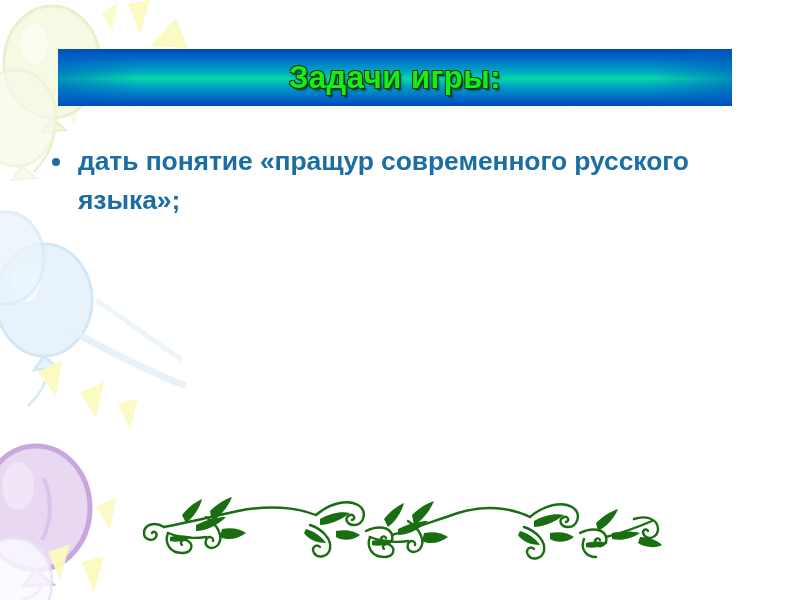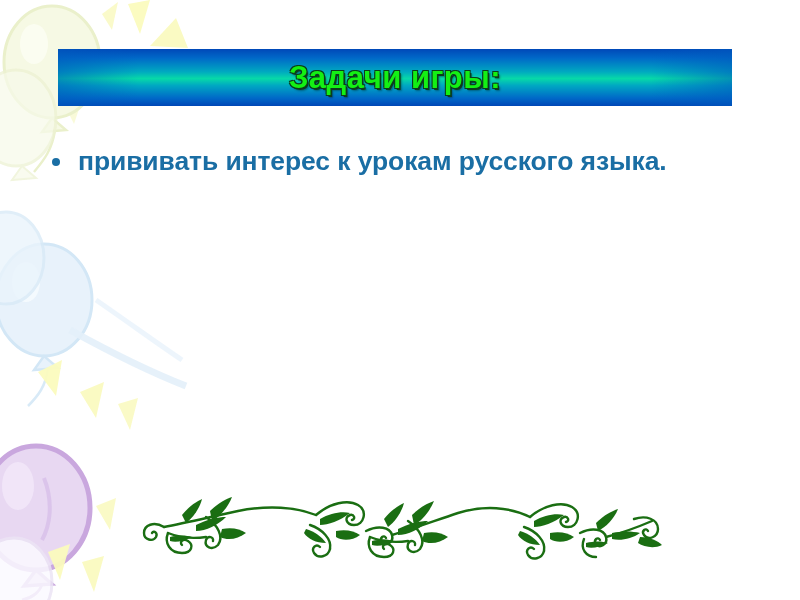--- a/index.html
+++ b/index.html
@@ -175,25 +175,25 @@
 
   </svg>
 
   <div id="title-bar">
     <span id="title-text">Задачи игры:</span>
   </div>
 
   <div id="body-list">
 
 
-
     <div class="bullet-item">
       <span class="bullet-dot"></span>
-      <span class="bullet-text">прививать интерес к урокам русского языка.</span>
+      <span class="bullet-text">дать понятие «пращур современного русского языка»;</span>
     </div>
+
 
   </div>
 
   <svg id="ornament" viewBox="0 0 536 70" xmlns="http://www.w3.org/2000/svg">
     <g fill="none" stroke="#1a6e12" stroke-width="2.4" stroke-linecap="round">
 
       <g>
 
         <path d="M30,32 C20,26 10,30 10,38 C10,45 19,47 22,42 C24,38 20,35 18,38"></path>
 

